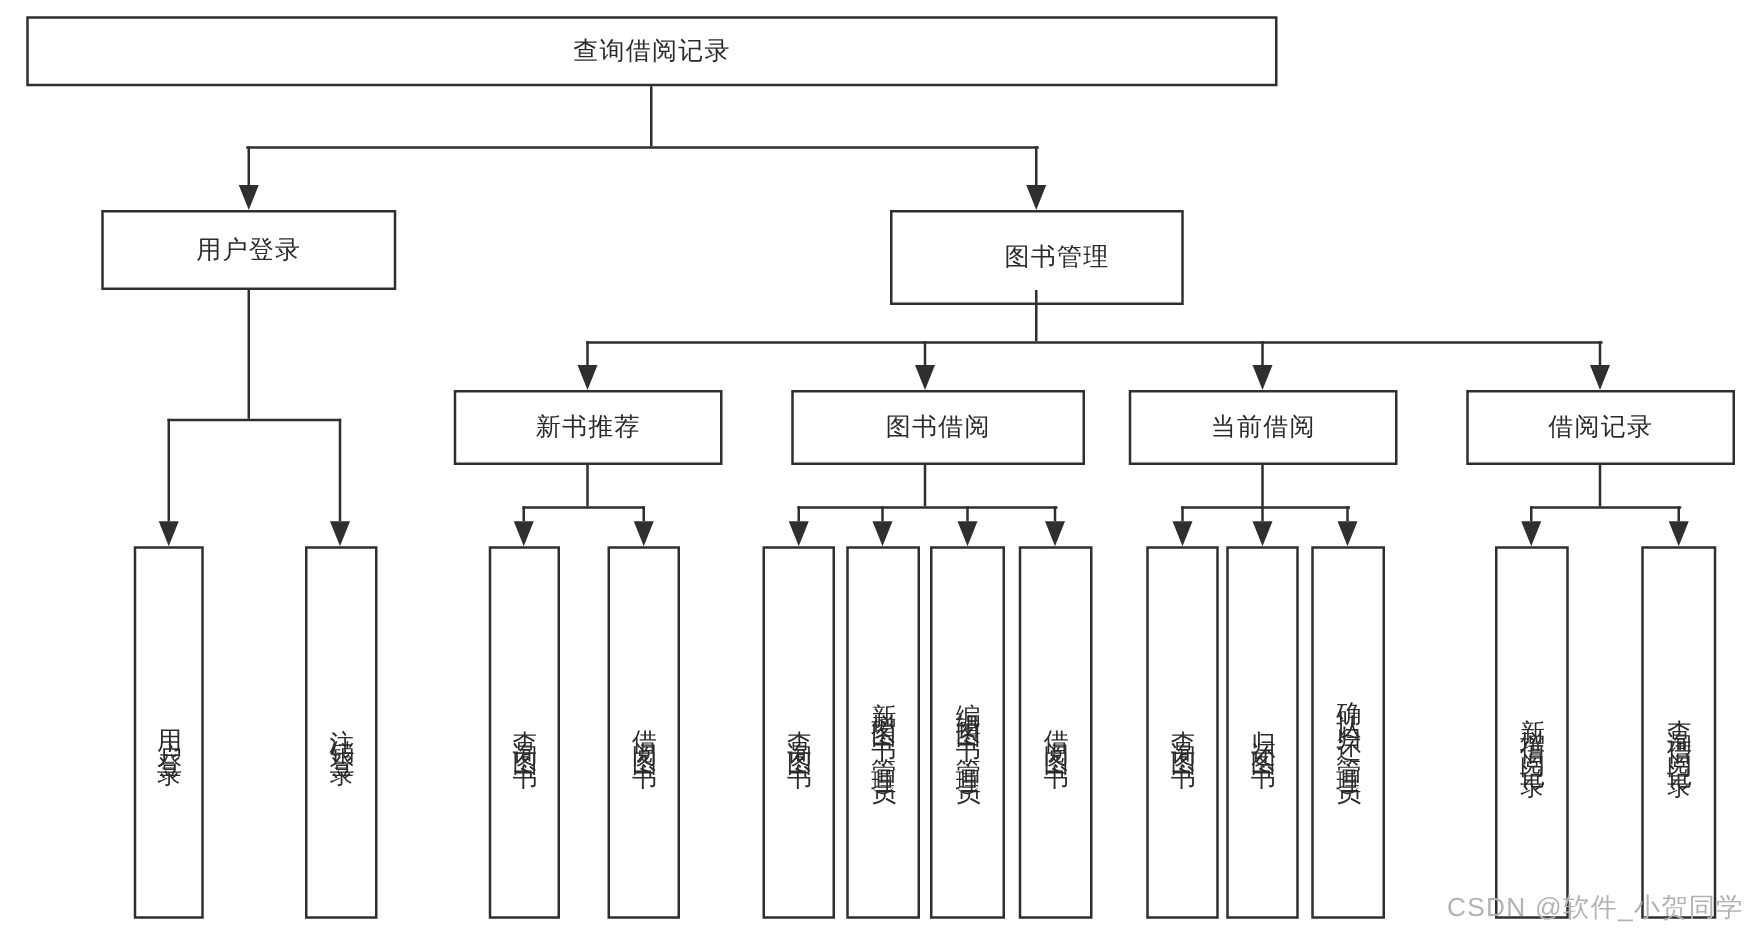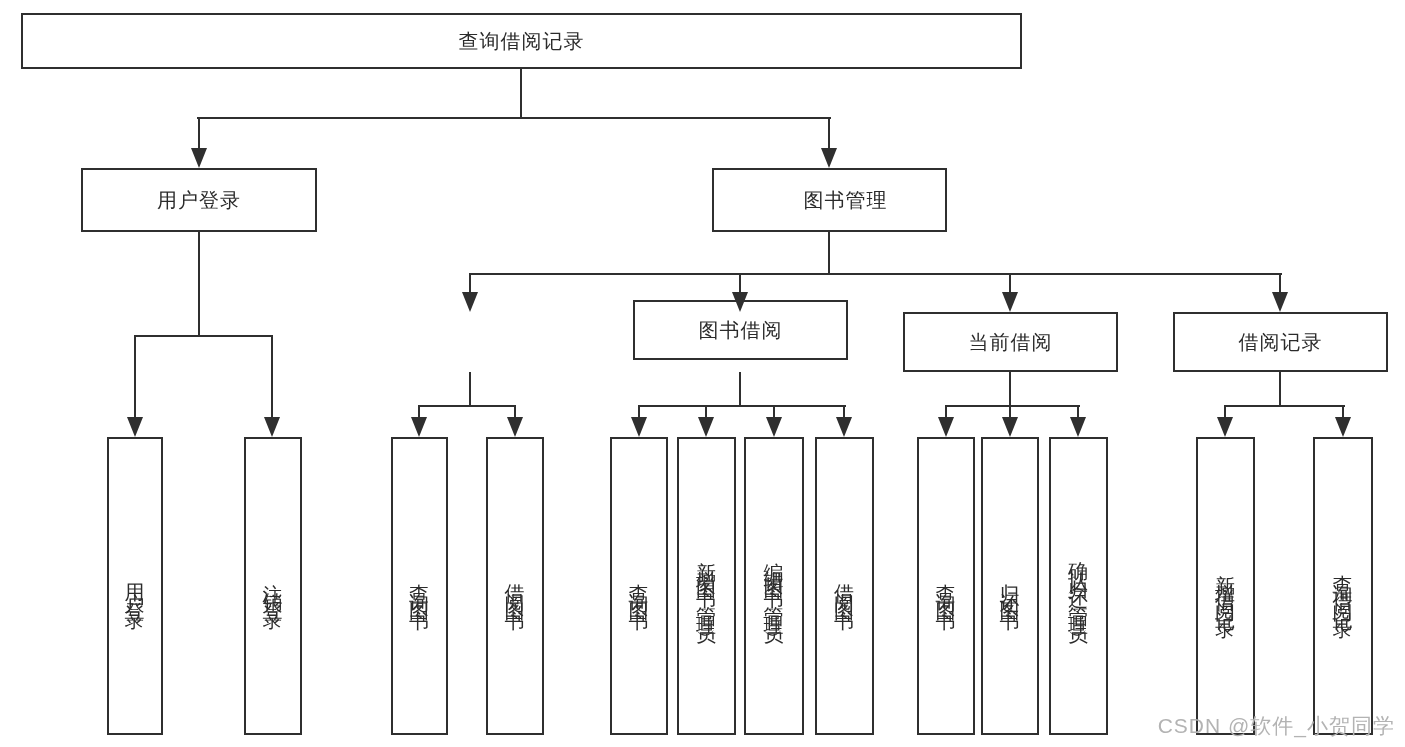--- a/index.html
+++ b/index.html
@@ -61,25 +61,28 @@
 
 <div class="canvas">
 
   <div class="box" style="left:21px; top:13px; width:1001px; height:56px;">
     <span class="hlabel">查询借阅记录</span>
   </div>
 
   <div class="box" style="left:81px; top:168px; width:236px; height:64px;">
     <span class="hlabel">用户登录</span>
   </div>
-  <div class="box" style="left:712px; top:168px; width:235px; height:64px;padding-left:32px;">
+  <div class="box" style="left:712px; top:168px; width:235px; height:76px;padding-left:32px;">
     <span class="hlabel">图书管理</span>
   </div>
 
-  <div class="box" style="left:633px; top:300px; width:215px; height:60px;">
+  <div class="box" style="left:363px; top:312px; width:215px; height:60px;">
+    <span class="hlabel">新书推荐</span>
+  </div>
+  <div class="box" style="left:633px; top:312px; width:235px; height:60px;">
     <span class="hlabel">图书借阅</span>
   </div>
   <div class="box" style="left:1173px; top:312px; width:215px; height:60px;">
     <span class="hlabel">借阅记录</span>
   </div>
   <div class="box" style="left:903px; top:312px; width:215px; height:60px;">
     <span class="hlabel">当前借阅</span>
   </div>
 
   <div class="box" style="left:107px; top:437px; width:56px; height:298px;">

